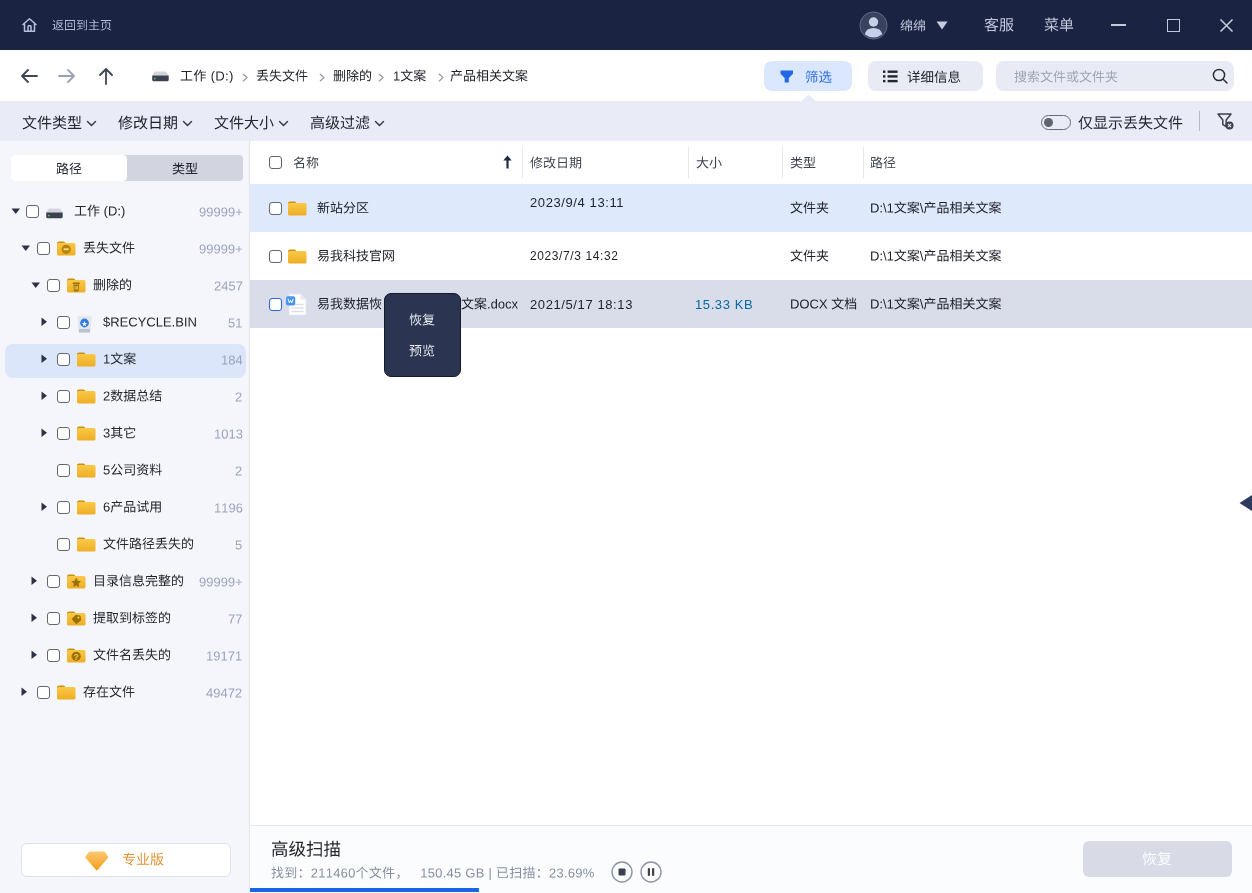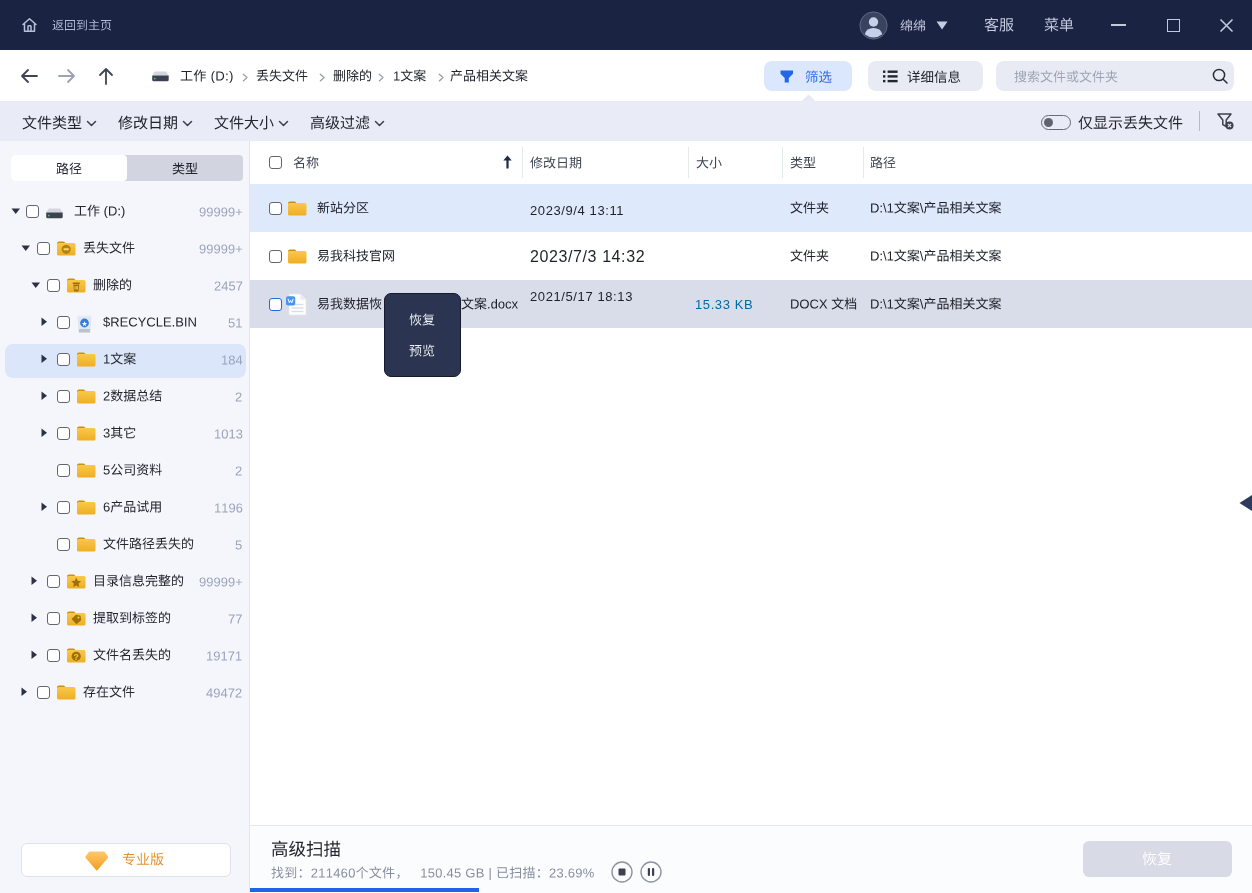--- a/index.html
+++ b/index.html
@@ -480,62 +480,62 @@
         <stop offset="0" stop-color="#fac848"></stop>
         <stop offset="1" stop-color="#eeae25"></stop>
       </linearGradient>
     </defs>
     <path d="M1 3.5 Q1 1.5 3 1.5 L7.2 1.5 Q8.4 1.5 9 2.6 L9.8 4 L1 4 Z" fill="#c8920f"></path>
     <rect x="1" y="3" width="18.5" height="12.5" rx="1.6" fill="url(#fg)"></rect>
   </svg>
 <svg style="position:absolute;left:317px;top:201px" width="54" height="14" viewBox="0 0 54 14">
     <path d="M4.7 8.7C5.1 9.3 5.5 10.2 5.7 10.8L6.4 10.4C6.2 9.8 5.8 9 5.3 8.3ZM1.8 8.4C1.5 9.2 1.1 10 0.5 10.6C0.7 10.7 1.1 10.9 1.2 11C1.7 10.4 2.2 9.5 2.5 8.6ZM7.2 1.8V6.2C7.2 8 7.1 10.2 6 11.8C6.2 11.9 6.6 12.2 6.7 12.4C7.9 10.7 8.1 8.1 8.1 6.2V5.8H10.1V12.4H11V5.8H12.5V4.9H8.1V2.4C9.5 2.2 11 1.9 12.1 1.5L11.3 0.8C10.3 1.1 8.6 1.5 7.2 1.8ZM2.8 0.7C3 1.1 3.2 1.5 3.4 1.9H0.8V2.7H6.5V1.9H4.4C4.2 1.5 3.9 0.9 3.7 0.5ZM4.9 2.8C4.7 3.4 4.4 4.3 4.2 4.8H0.6V5.7H3.3V7H0.7V7.9H3.3V11.2C3.3 11.3 3.2 11.4 3.1 11.4C3 11.4 2.6 11.4 2.1 11.4C2.2 11.6 2.4 12 2.4 12.2C3 12.2 3.5 12.2 3.8 12.1C4.1 11.9 4.2 11.7 4.2 11.2V7.9H6.6V7H4.2V5.7H6.7V4.8H5.1C5.3 4.3 5.6 3.6 5.8 3ZM1.6 3C1.9 3.6 2.1 4.3 2.1 4.8L3 4.6C2.9 4.1 2.7 3.4 2.4 2.8Z M13.8 3V3.9H18.8V3ZM14.3 4.6C14.6 6.1 14.8 8 14.9 9.3L15.7 9.1C15.6 7.8 15.4 6 15.1 4.5ZM15.3 0.8C15.6 1.5 16 2.3 16.2 2.8L17 2.5C16.9 2 16.5 1.2 16.1 0.6ZM17.3 4.3C17.1 5.9 16.8 8.2 16.4 9.6C15.4 9.8 14.4 10 13.6 10.2L13.8 11.2C15.2 10.8 17 10.4 18.8 9.9L18.7 9L17.3 9.4C17.6 8 18 6 18.2 4.5ZM19.1 6.7V12.5H20V11.8H23.9V12.4H24.9V6.7H22.2V4.1H25.5V3.2H22.2V0.5H21.2V6.7ZM20 10.9V7.7H23.9V10.9Z M34.7 0.8 33.9 1.1C34.8 3 36.3 5.2 37.7 6.3C37.9 6.1 38.2 5.7 38.5 5.5C37.1 4.5 35.6 2.5 34.7 0.8ZM30.2 0.8C29.5 2.8 28.1 4.6 26.6 5.7C26.8 5.9 27.2 6.3 27.4 6.4C27.8 6.2 28.1 5.8 28.4 5.5V6.4H30.9C30.6 8.6 29.9 10.7 26.8 11.7C27.1 11.9 27.3 12.3 27.4 12.5C30.8 11.3 31.6 9 32 6.4H35.5C35.4 9.6 35.2 10.9 34.8 11.3C34.7 11.4 34.6 11.4 34.3 11.4C34 11.4 33.2 11.4 32.3 11.3C32.5 11.6 32.6 12 32.7 12.3C33.5 12.4 34.3 12.4 34.7 12.3C35.2 12.3 35.5 12.2 35.7 11.9C36.2 11.4 36.3 9.9 36.5 5.9C36.6 5.8 36.6 5.4 36.6 5.4H28.5C29.6 4.3 30.6 2.7 31.3 1.1Z M51.1 1.2H40.3V12.1H51.4V11.2H41.2V2.2H51.1ZM42.4 3.8C43.4 4.7 44.5 5.7 45.6 6.6C44.5 7.8 43.2 8.7 41.9 9.5C42.2 9.7 42.5 10 42.7 10.2C43.9 9.4 45.1 8.4 46.3 7.3C47.4 8.4 48.4 9.4 49 10.2L49.8 9.5C49.1 8.7 48.1 7.7 46.9 6.6C47.9 5.5 48.7 4.4 49.4 3.2L48.5 2.8C47.9 3.9 47.1 5 46.2 6C45.2 5 44.1 4.1 43.1 3.3Z" fill="#1e2129"></path>
   </svg>
-<div style="position:absolute;left:530px;top:204px;font-size:13px;line-height:13px;color:#1e2129;white-space:pre;letter-spacing:0.6px">2023/9/4 13:11</div>
+<div style="position:absolute;left:530px;top:196px;font-size:13px;line-height:13px;color:#1e2129;white-space:pre;letter-spacing:0.6px">2023/9/4 13:11</div>
 <svg style="position:absolute;left:790px;top:201px" width="41" height="14" viewBox="0 0 41 14">
     <path d="M5.5 0.7C5.9 1.4 6.3 2.2 6.5 2.8L7.5 2.4C7.4 1.9 6.9 1.1 6.5 0.4ZM0.7 2.8V3.8H2.7C3.4 5.7 4.5 7.4 5.8 8.8C4.4 10 2.6 10.9 0.5 11.5C0.7 11.8 1 12.2 1.1 12.5C3.2 11.8 5.1 10.8 6.5 9.5C8 10.8 9.8 11.8 11.9 12.4C12.1 12.1 12.3 11.7 12.6 11.5C10.5 11 8.7 10 7.3 8.8C8.6 7.5 9.6 5.8 10.3 3.8H12.4V2.8ZM6.6 8.2C5.3 6.9 4.4 5.4 3.7 3.8H9.2C8.6 5.5 7.7 7 6.6 8.2Z M17.1 7V8H20.9V12.5H21.8V8H25.4V7H21.8V4.1H24.8V3.2H21.8V0.7H20.9V3.2H19.1C19.3 2.6 19.4 2 19.6 1.4L18.6 1.2C18.3 2.9 17.8 4.5 17 5.6C17.3 5.7 17.7 6 17.8 6.1C18.2 5.6 18.5 4.9 18.8 4.1H20.9V7ZM16.5 0.6C15.8 2.5 14.6 4.5 13.4 5.8C13.6 6 13.9 6.5 14 6.7C14.4 6.3 14.8 5.8 15.2 5.2V12.5H16.1V3.7C16.6 2.8 17 1.8 17.4 0.8Z M28.3 4C28.8 4.8 29.2 5.8 29.4 6.5L30.3 6.2C30.1 5.6 29.7 4.5 29.2 3.7ZM35.6 3.7C35.3 4.5 34.7 5.6 34.2 6.3L35 6.5C35.5 5.9 36.1 4.9 36.5 4ZM32 0.5V2.5H27.2V3.4H32C32 4.6 31.9 5.7 31.7 6.7H26.8V7.7H31.5C30.8 9.5 29.5 10.8 26.6 11.6C26.8 11.8 27.1 12.2 27.2 12.5C30.4 11.6 31.8 10 32.5 7.9C33.5 10.2 35.2 11.7 37.8 12.4C37.9 12.2 38.2 11.8 38.4 11.5C36 11 34.3 9.6 33.4 7.7H38.2V6.7H32.8C32.9 5.7 33 4.6 33 3.4H37.8V2.5H33.1L33.1 0.5Z" fill="#1e2129"></path>
   </svg>
 <svg style="position:absolute;left:870px;top:201px" width="133" height="14" viewBox="0 0 133 14">
     <path d="M8.8 6.9Q8.8 8.3 8.2 9.3Q7.7 10.3 6.7 10.9Q5.7 11.4 4.4 11.4H1.1V2.5H4Q6.3 2.5 7.5 3.6Q8.8 4.8 8.8 6.9ZM7.5 6.9Q7.5 5.2 6.6 4.3Q5.7 3.5 4 3.5H2.3V10.5H4.3Q5.3 10.5 6 10Q6.7 9.6 7.1 8.8Q7.5 8 7.5 6.9Z M10.6 5.9V4.6H11.8V5.9ZM10.6 11.4V10.1H11.8V11.4Z M15.6 11.6 13 2H14L16.6 11.6Z M17.6 11.4V10.5H19.9V3.6L17.9 5V3.9L20 2.5H21V10.5H23.2V11.4Z M29.3 0.7C29.7 1.4 30.1 2.2 30.3 2.8L31.4 2.4C31.2 1.9 30.7 1.1 30.4 0.4ZM24.5 2.8V3.8H26.5C27.3 5.7 28.3 7.4 29.7 8.8C28.2 10 26.5 10.9 24.3 11.5C24.5 11.8 24.8 12.2 24.9 12.5C27.1 11.8 28.9 10.8 30.4 9.5C31.8 10.8 33.6 11.8 35.7 12.4C35.9 12.1 36.2 11.7 36.4 11.5C34.3 11 32.6 10 31.1 8.8C32.4 7.5 33.4 5.8 34.2 3.8H36.2V2.8ZM30.4 8.2C29.2 6.9 28.2 5.4 27.5 3.8H33.1C32.4 5.5 31.5 7 30.4 8.2Z M37.5 8.4V9.3H42.1C40.9 10.3 39 11.1 37.3 11.5C37.5 11.7 37.8 12.1 37.9 12.3C39.7 11.8 41.6 10.8 42.8 9.6V12.5H43.8V9.5C45 10.8 47 11.8 48.9 12.3C49 12.1 49.3 11.7 49.5 11.5C47.7 11.1 45.8 10.3 44.6 9.3H49.2V8.4H43.8V7.4H42.8V8.4ZM42.4 0.7 42.9 1.5H37.9V3.4H38.8V2.3H47.9V3.4H48.9V1.5H43.9C43.8 1.2 43.5 0.8 43.3 0.4ZM45.5 4.5C45 5.1 44.4 5.5 43.7 5.9C42.7 5.7 41.8 5.5 40.8 5.4C41.1 5.1 41.4 4.8 41.7 4.5ZM39.3 5.9C40.3 6 41.3 6.2 42.3 6.4C41 6.7 39.5 6.9 37.6 7C37.8 7.2 37.9 7.6 38 7.8C40.4 7.7 42.3 7.3 43.8 6.7C45.5 7.1 46.9 7.5 47.9 7.9L48.8 7.2C47.7 6.9 46.4 6.5 44.9 6.2C45.6 5.7 46.1 5.2 46.5 4.5H49.1V3.7H42.5C42.7 3.4 43 3.1 43.2 2.8L42.3 2.5C42.1 2.9 41.7 3.3 41.4 3.7H37.7V4.5H40.7C40.2 5 39.8 5.5 39.3 5.9Z M52.4 11.6 49.8 2H50.8L53.5 11.6Z M56.9 3.5C57.3 4.1 57.8 4.9 58 5.4L58.9 5C58.7 4.5 58.1 3.7 57.7 3.1ZM62.4 3.2C62.2 3.9 61.7 4.8 61.3 5.4H55.1V7.2C55.1 8.6 54.9 10.5 53.9 11.9C54.1 12 54.6 12.4 54.7 12.6C55.9 11 56.1 8.8 56.1 7.2V6.4H65.5V5.4H62.3C62.7 4.9 63.1 4.2 63.5 3.6ZM59 0.8C59.3 1.2 59.6 1.7 59.8 2.1H54.9V3H65.2V2.1H60.9L60.9 2.1C60.7 1.6 60.3 1 60 0.5Z M70.4 2H75.6V4.5H70.4ZM69.4 1.1V5.4H76.6V1.1ZM67.5 6.8V12.5H68.5V11.8H71.2V12.4H72.2V6.8ZM68.5 10.8V7.7H71.2V10.8ZM73.6 6.8V12.5H74.5V11.8H77.5V12.4H78.5V6.8ZM74.5 10.8V7.7H77.5V10.8Z M86.6 5.3H90.5V7.5H86.6ZM86.6 4.4V2.2H90.5V4.4ZM86.6 8.4H90.5V10.7H86.6ZM85.6 1.3V12.4H86.6V11.6H90.5V12.3H91.5V1.3ZM82.2 0.5V3.3H80.1V4.2H82.1C81.7 6 80.7 8.1 79.8 9.2C80 9.4 80.2 9.8 80.3 10C81 9.2 81.7 7.7 82.2 6.2V12.5H83.2V6.5C83.7 7.2 84.3 8 84.5 8.4L85.1 7.6C84.8 7.3 83.6 5.9 83.2 5.4V4.2H85V3.3H83.2V0.5Z M95.4 1.1C95.9 1.7 96.4 2.7 96.7 3.3H94.1V4.3H98.4V5.8C98.4 6.1 98.4 6.3 98.4 6.6H93.3V7.5H98.2C97.8 8.9 96.6 10.4 93.1 11.6C93.3 11.8 93.7 12.2 93.8 12.5C97.1 11.3 98.6 9.8 99.1 8.3C100.2 10.3 101.9 11.7 104.2 12.4C104.4 12.1 104.7 11.7 104.9 11.5C102.6 10.9 100.8 9.5 99.8 7.5H104.6V6.6H99.5L99.6 5.9V4.3H103.9V3.3H101.3C101.8 2.6 102.3 1.7 102.7 0.9L101.7 0.6C101.4 1.4 100.8 2.5 100.3 3.3H96.7L97.5 2.8C97.3 2.2 96.7 1.3 96.2 0.6Z M111 0.7C111.3 1.4 111.8 2.2 111.9 2.8L113 2.4C112.8 1.9 112.4 1.1 112 0.4ZM106.1 2.8V3.8H108.1C108.9 5.7 109.9 7.4 111.3 8.8C109.8 10 108.1 10.9 105.9 11.5C106.1 11.8 106.4 12.2 106.5 12.5C108.7 11.8 110.5 10.8 112 9.5C113.4 10.8 115.2 11.8 117.3 12.4C117.5 12.1 117.8 11.7 118 11.5C115.9 11 114.2 10 112.7 8.8C114 7.5 115 5.8 115.8 3.8H117.9V2.8ZM112 8.2C110.8 6.9 109.8 5.4 109.1 3.8H114.7C114 5.5 113.1 7 112 8.2Z M119.1 8.4V9.3H123.7C122.5 10.3 120.6 11.1 118.9 11.5C119.1 11.7 119.4 12.1 119.5 12.3C121.3 11.8 123.2 10.8 124.4 9.6V12.5H125.4V9.5C126.7 10.8 128.6 11.8 130.5 12.3C130.6 12.1 130.9 11.7 131.1 11.5C129.3 11.1 127.4 10.3 126.2 9.3H130.8V8.4H125.4V7.4H124.4V8.4ZM124.1 0.7 124.5 1.5H119.5V3.4H120.4V2.3H129.5V3.4H130.5V1.5H125.6C125.4 1.2 125.1 0.8 124.9 0.4ZM127.1 4.5C126.6 5.1 126 5.5 125.3 5.9C124.3 5.7 123.4 5.5 122.4 5.4C122.7 5.1 123 4.8 123.4 4.5ZM120.9 5.9C121.9 6 122.9 6.2 123.9 6.4C122.6 6.7 121.1 6.9 119.2 7C119.4 7.2 119.5 7.6 119.6 7.8C122 7.7 123.9 7.3 125.4 6.7C127.1 7.1 128.5 7.5 129.6 7.9L130.4 7.2C129.3 6.9 128 6.5 126.5 6.2C127.2 5.7 127.7 5.2 128.2 4.5H130.7V3.7H124.1C124.3 3.4 124.6 3.1 124.8 2.8L123.9 2.5C123.7 2.9 123.4 3.3 123 3.7H119.3V4.5H122.3C121.9 5 121.4 5.5 120.9 5.9Z" fill="#1e2129"></path>
   </svg>
 <div style="position:absolute;left:269px;top:249.5px;width:13px;height:13px;background:#fff;border:1.4px solid #62666f;border-radius:3px;box-sizing:border-box"></div>
 <svg style="position:absolute;left:287px;top:248px" width="21" height="17" viewBox="0 0 21 17">
     <defs>
       <linearGradient id="fg" x1="0" y1="0" x2="0" y2="1">
         <stop offset="0" stop-color="#fac848"></stop>
         <stop offset="1" stop-color="#eeae25"></stop>
       </linearGradient>
     </defs>
     <path d="M1 3.5 Q1 1.5 3 1.5 L7.2 1.5 Q8.4 1.5 9 2.6 L9.8 4 L1 4 Z" fill="#c8920f"></path>
     <rect x="1" y="3" width="18.5" height="12.5" rx="1.6" fill="url(#fg)"></rect>
   </svg>
 <svg style="position:absolute;left:317px;top:249px" width="80" height="14" viewBox="0 0 80 14">
     <path d="M3.4 4H9.8V5.3H3.4ZM3.4 1.9H9.8V3.2H3.4ZM2.4 1.1V6.1H3.9C3 7.3 1.8 8.4 0.5 9.1C0.7 9.3 1.1 9.6 1.3 9.8C2 9.3 2.7 8.8 3.4 8.1H5.2C4.3 9.5 3 10.7 1.6 11.5C1.8 11.7 2.2 12 2.4 12.2C3.8 11.2 5.3 9.8 6.3 8.1H8C7.4 9.7 6.4 11 5.2 11.9C5.4 12.1 5.8 12.4 6 12.5C7.2 11.5 8.3 9.9 9 8.1H10.6C10.4 10.3 10.2 11.3 9.9 11.5C9.8 11.7 9.7 11.7 9.4 11.7C9.2 11.7 8.6 11.7 8 11.6C8.1 11.9 8.2 12.2 8.2 12.5C8.9 12.5 9.5 12.5 9.8 12.5C10.2 12.5 10.5 12.4 10.7 12.1C11.1 11.7 11.4 10.6 11.6 7.7C11.7 7.5 11.7 7.2 11.7 7.2H4.2C4.5 6.9 4.8 6.5 5 6.1H10.8V1.1Z M22.2 1.4C22.9 2 23.8 3 24.2 3.6L25 3C24.6 2.4 23.6 1.5 22.9 0.9ZM23.8 5.9C23.4 6.7 22.8 7.5 22.1 8.3C21.9 7.4 21.7 6.4 21.6 5.3H25.3V4.4H21.5C21.4 3.2 21.3 1.9 21.3 0.6H20.3C20.3 1.9 20.4 3.2 20.5 4.4H17.5V2.1C18.3 1.9 19 1.7 19.7 1.5L19 0.7C17.7 1.1 15.6 1.6 13.8 1.9C13.9 2.1 14.1 2.4 14.1 2.7C14.9 2.6 15.7 2.4 16.5 2.3V4.4H13.7V5.3H16.5V7.6L13.5 8.2L13.8 9.2L16.5 8.6V11.2C16.5 11.4 16.4 11.5 16.2 11.5C16 11.5 15.2 11.5 14.4 11.5C14.5 11.8 14.7 12.2 14.7 12.5C15.8 12.5 16.5 12.5 16.9 12.3C17.3 12.2 17.5 11.9 17.5 11.2V8.3L19.9 7.8L19.8 6.9L17.5 7.4V5.3H20.6C20.7 6.7 21 8 21.3 9.1C20.3 10 19.3 10.7 18.2 11.2C18.4 11.4 18.7 11.8 18.9 12C19.8 11.5 20.8 10.8 21.6 10.1C22.2 11.6 23 12.5 24 12.5C25 12.5 25.4 11.9 25.5 9.7C25.3 9.6 24.9 9.4 24.7 9.2C24.6 10.9 24.5 11.5 24.1 11.5C23.5 11.5 22.9 10.7 22.4 9.3C23.3 8.4 24.1 7.4 24.7 6.3Z M32.5 2C33.3 2.5 34.2 3.3 34.6 3.8L35.3 3.2C34.9 2.7 33.9 1.9 33.2 1.4ZM32 5.4C32.9 5.9 33.9 6.7 34.3 7.3L35 6.7C34.5 6.1 33.5 5.3 32.6 4.8ZM30.8 0.7C29.9 1.1 28.1 1.5 26.7 1.8C26.8 2 26.9 2.3 27 2.5C27.5 2.4 28.1 2.3 28.8 2.2V4.2H26.6V5.1H28.6C28.1 6.6 27.2 8.3 26.4 9.2C26.5 9.4 26.8 9.8 26.9 10.1C27.5 9.3 28.2 8 28.8 6.7V12.5H29.7V6.4C30.2 7.1 30.7 7.9 30.9 8.3L31.5 7.6C31.3 7.2 30.1 5.8 29.7 5.3V5.1H31.6V4.2H29.7V2C30.4 1.9 30.9 1.7 31.4 1.5ZM31.5 9 31.6 9.9 35.9 9.2V12.5H36.9V9L38.5 8.8L38.4 7.9L36.9 8.1V0.5H35.9V8.3Z M47 0.5V2.6H43.9V3.5H47V5.4H44.2V6.3H44.6L44.6 6.3C45.1 7.7 45.8 8.9 46.7 9.9C45.7 10.7 44.4 11.3 43.2 11.6C43.4 11.8 43.6 12.2 43.7 12.5C45 12.1 46.3 11.5 47.4 10.6C48.4 11.5 49.6 12.1 50.9 12.5C51.1 12.2 51.3 11.9 51.5 11.6C50.2 11.3 49.1 10.7 48.2 10C49.3 8.9 50.3 7.5 50.8 5.7L50.2 5.4L50 5.4H47.9V3.5H51.1V2.6H47.9V0.5ZM45.5 6.3H49.6C49.1 7.5 48.4 8.5 47.5 9.3C46.6 8.5 46 7.5 45.5 6.3ZM41.3 0.5V3.1H39.6V4.1H41.3V6.9C40.6 7.1 40 7.3 39.5 7.4L39.8 8.3L41.3 7.9V11.3C41.3 11.5 41.2 11.6 41.1 11.6C40.9 11.6 40.3 11.6 39.7 11.5C39.8 11.8 40 12.2 40 12.4C40.9 12.5 41.5 12.4 41.8 12.3C42.1 12.1 42.3 11.9 42.3 11.3V7.6L43.8 7.1L43.7 6.2L42.3 6.7V4.1H43.7V3.1H42.3V0.5Z M55.6 4.7H61.4V6.3H55.6ZM54.6 3.8V12.5H55.6V11.9H61.8V12.4H62.8V8.4H55.6V7.1H62.3V3.8ZM55.6 9.3H61.8V11H55.6ZM57.8 0.7C58 1 58.1 1.4 58.3 1.8H53V4.1H54V2.7H63V4.1H64V1.8H59.3C59.2 1.4 59 0.9 58.8 0.5Z M67.5 4.5C68.1 5.2 68.7 6 69.3 6.9C68.8 8.3 68.1 9.4 67.2 10.3C67.4 10.4 67.8 10.7 68 10.8C68.8 10 69.4 9 69.9 7.7C70.3 8.3 70.7 8.9 70.9 9.4L71.6 8.8C71.3 8.2 70.8 7.5 70.3 6.8C70.7 5.7 70.9 4.5 71.1 3.2L70.2 3.1C70.1 4.1 69.9 5 69.7 5.9C69.1 5.2 68.6 4.5 68.1 3.9ZM71.3 4.5C71.9 5.2 72.5 6 73.1 6.9C72.5 8.3 71.8 9.5 70.9 10.4C71.1 10.5 71.5 10.8 71.6 10.9C72.5 10.1 73.1 9 73.6 7.8C74.1 8.5 74.5 9.2 74.7 9.8L75.4 9.2C75.1 8.5 74.6 7.7 74 6.8C74.4 5.7 74.6 4.5 74.8 3.2L73.9 3.1C73.8 4.1 73.6 5 73.4 5.9C72.9 5.2 72.4 4.6 71.9 4ZM66.1 1.3V12.5H67.1V2.2H75.9V11.2C75.9 11.4 75.8 11.5 75.6 11.5C75.3 11.5 74.5 11.5 73.6 11.5C73.8 11.7 73.9 12.2 74 12.4C75.2 12.5 75.9 12.4 76.3 12.3C76.7 12.1 76.9 11.8 76.9 11.2V1.3Z" fill="#1e2129"></path>
   </svg>
-<div style="position:absolute;left:530px;top:250px;font-size:16px;line-height:13px;color:#1e2129;white-space:pre;letter-spacing:0.6px">2023/7/3 14:32</div>
+<div style="position:absolute;left:530px;top:250px;font-size:12px;line-height:13px;color:#1e2129;white-space:pre;letter-spacing:0.6px">2023/7/3 14:32</div>
 <svg style="position:absolute;left:790px;top:249px" width="41" height="14" viewBox="0 0 41 14">
     <path d="M5.5 0.7C5.9 1.4 6.3 2.2 6.5 2.8L7.5 2.4C7.4 1.9 6.9 1.1 6.5 0.4ZM0.7 2.8V3.8H2.7C3.4 5.7 4.5 7.4 5.8 8.8C4.4 10 2.6 10.9 0.5 11.5C0.7 11.8 1 12.2 1.1 12.5C3.2 11.8 5.1 10.8 6.5 9.5C8 10.8 9.8 11.8 11.9 12.4C12.1 12.1 12.3 11.7 12.6 11.5C10.5 11 8.7 10 7.3 8.8C8.6 7.5 9.6 5.8 10.3 3.8H12.4V2.8ZM6.6 8.2C5.3 6.9 4.4 5.4 3.7 3.8H9.2C8.6 5.5 7.7 7 6.6 8.2Z M17.1 7V8H20.9V12.5H21.8V8H25.4V7H21.8V4.1H24.8V3.2H21.8V0.7H20.9V3.2H19.1C19.3 2.6 19.4 2 19.6 1.4L18.6 1.2C18.3 2.9 17.8 4.5 17 5.6C17.3 5.7 17.7 6 17.8 6.1C18.2 5.6 18.5 4.9 18.8 4.1H20.9V7ZM16.5 0.6C15.8 2.5 14.6 4.5 13.4 5.8C13.6 6 13.9 6.5 14 6.7C14.4 6.3 14.8 5.8 15.2 5.2V12.5H16.1V3.7C16.6 2.8 17 1.8 17.4 0.8Z M28.3 4C28.8 4.8 29.2 5.8 29.4 6.5L30.3 6.2C30.1 5.6 29.7 4.5 29.2 3.7ZM35.6 3.7C35.3 4.5 34.7 5.6 34.2 6.3L35 6.5C35.5 5.9 36.1 4.9 36.5 4ZM32 0.5V2.5H27.2V3.4H32C32 4.6 31.9 5.7 31.7 6.7H26.8V7.7H31.5C30.8 9.5 29.5 10.8 26.6 11.6C26.8 11.8 27.1 12.2 27.2 12.5C30.4 11.6 31.8 10 32.5 7.9C33.5 10.2 35.2 11.7 37.8 12.4C37.9 12.2 38.2 11.8 38.4 11.5C36 11 34.3 9.6 33.4 7.7H38.2V6.7H32.8C32.9 5.7 33 4.6 33 3.4H37.8V2.5H33.1L33.1 0.5Z" fill="#1e2129"></path>
   </svg>
 <svg style="position:absolute;left:870px;top:249px" width="133" height="14" viewBox="0 0 133 14">
     <path d="M8.8 6.9Q8.8 8.3 8.2 9.3Q7.7 10.3 6.7 10.9Q5.7 11.4 4.4 11.4H1.1V2.5H4Q6.3 2.5 7.5 3.6Q8.8 4.8 8.8 6.9ZM7.5 6.9Q7.5 5.2 6.6 4.3Q5.7 3.5 4 3.5H2.3V10.5H4.3Q5.3 10.5 6 10Q6.7 9.6 7.1 8.8Q7.5 8 7.5 6.9Z M10.6 5.9V4.6H11.8V5.9ZM10.6 11.4V10.1H11.8V11.4Z M15.6 11.6 13 2H14L16.6 11.6Z M17.6 11.4V10.5H19.9V3.6L17.9 5V3.9L20 2.5H21V10.5H23.2V11.4Z M29.3 0.7C29.7 1.4 30.1 2.2 30.3 2.8L31.4 2.4C31.2 1.9 30.7 1.1 30.4 0.4ZM24.5 2.8V3.8H26.5C27.3 5.7 28.3 7.4 29.7 8.8C28.2 10 26.5 10.9 24.3 11.5C24.5 11.8 24.8 12.2 24.9 12.5C27.1 11.8 28.9 10.8 30.4 9.5C31.8 10.8 33.6 11.8 35.7 12.4C35.9 12.1 36.2 11.7 36.4 11.5C34.3 11 32.6 10 31.1 8.8C32.4 7.5 33.4 5.8 34.2 3.8H36.2V2.8ZM30.4 8.2C29.2 6.9 28.2 5.4 27.5 3.8H33.1C32.4 5.5 31.5 7 30.4 8.2Z M37.5 8.4V9.3H42.1C40.9 10.3 39 11.1 37.3 11.5C37.5 11.7 37.8 12.1 37.9 12.3C39.7 11.8 41.6 10.8 42.8 9.6V12.5H43.8V9.5C45 10.8 47 11.8 48.9 12.3C49 12.1 49.3 11.7 49.5 11.5C47.7 11.1 45.8 10.3 44.6 9.3H49.2V8.4H43.8V7.4H42.8V8.4ZM42.4 0.7 42.9 1.5H37.9V3.4H38.8V2.3H47.9V3.4H48.9V1.5H43.9C43.8 1.2 43.5 0.8 43.3 0.4ZM45.5 4.5C45 5.1 44.4 5.5 43.7 5.9C42.7 5.7 41.8 5.5 40.8 5.4C41.1 5.1 41.4 4.8 41.7 4.5ZM39.3 5.9C40.3 6 41.3 6.2 42.3 6.4C41 6.7 39.5 6.9 37.6 7C37.8 7.2 37.9 7.6 38 7.8C40.4 7.7 42.3 7.3 43.8 6.7C45.5 7.1 46.9 7.5 47.9 7.9L48.8 7.2C47.7 6.9 46.4 6.5 44.9 6.2C45.6 5.7 46.1 5.2 46.5 4.5H49.1V3.7H42.5C42.7 3.4 43 3.1 43.2 2.8L42.3 2.5C42.1 2.9 41.7 3.3 41.4 3.7H37.7V4.5H40.7C40.2 5 39.8 5.5 39.3 5.9Z M52.4 11.6 49.8 2H50.8L53.5 11.6Z M56.9 3.5C57.3 4.1 57.8 4.9 58 5.4L58.9 5C58.7 4.5 58.1 3.7 57.7 3.1ZM62.4 3.2C62.2 3.9 61.7 4.8 61.3 5.4H55.1V7.2C55.1 8.6 54.9 10.5 53.9 11.9C54.1 12 54.6 12.4 54.7 12.6C55.9 11 56.1 8.8 56.1 7.2V6.4H65.5V5.4H62.3C62.7 4.9 63.1 4.2 63.5 3.6ZM59 0.8C59.3 1.2 59.6 1.7 59.8 2.1H54.9V3H65.2V2.1H60.9L60.9 2.1C60.7 1.6 60.3 1 60 0.5Z M70.4 2H75.6V4.5H70.4ZM69.4 1.1V5.4H76.6V1.1ZM67.5 6.8V12.5H68.5V11.8H71.2V12.4H72.2V6.8ZM68.5 10.8V7.7H71.2V10.8ZM73.6 6.8V12.5H74.5V11.8H77.5V12.4H78.5V6.8ZM74.5 10.8V7.7H77.5V10.8Z M86.6 5.3H90.5V7.5H86.6ZM86.6 4.4V2.2H90.5V4.4ZM86.6 8.4H90.5V10.7H86.6ZM85.6 1.3V12.4H86.6V11.6H90.5V12.3H91.5V1.3ZM82.2 0.5V3.3H80.1V4.2H82.1C81.7 6 80.7 8.1 79.8 9.2C80 9.4 80.2 9.8 80.3 10C81 9.2 81.7 7.7 82.2 6.2V12.5H83.2V6.5C83.7 7.2 84.3 8 84.5 8.4L85.1 7.6C84.8 7.3 83.6 5.9 83.2 5.4V4.2H85V3.3H83.2V0.5Z M95.4 1.1C95.9 1.7 96.4 2.7 96.7 3.3H94.1V4.3H98.4V5.8C98.4 6.1 98.4 6.3 98.4 6.6H93.3V7.5H98.2C97.8 8.9 96.6 10.4 93.1 11.6C93.3 11.8 93.7 12.2 93.8 12.5C97.1 11.3 98.6 9.8 99.1 8.3C100.2 10.3 101.9 11.7 104.2 12.4C104.4 12.1 104.7 11.7 104.9 11.5C102.6 10.9 100.8 9.5 99.8 7.5H104.6V6.6H99.5L99.6 5.9V4.3H103.9V3.3H101.3C101.8 2.6 102.3 1.7 102.7 0.9L101.7 0.6C101.4 1.4 100.8 2.5 100.3 3.3H96.7L97.5 2.8C97.3 2.2 96.7 1.3 96.2 0.6Z M111 0.7C111.3 1.4 111.8 2.2 111.9 2.8L113 2.4C112.8 1.9 112.4 1.1 112 0.4ZM106.1 2.8V3.8H108.1C108.9 5.7 109.9 7.4 111.3 8.8C109.8 10 108.1 10.9 105.9 11.5C106.1 11.8 106.4 12.2 106.5 12.5C108.7 11.8 110.5 10.8 112 9.5C113.4 10.8 115.2 11.8 117.3 12.4C117.5 12.1 117.8 11.7 118 11.5C115.9 11 114.2 10 112.7 8.8C114 7.5 115 5.8 115.8 3.8H117.9V2.8ZM112 8.2C110.8 6.9 109.8 5.4 109.1 3.8H114.7C114 5.5 113.1 7 112 8.2Z M119.1 8.4V9.3H123.7C122.5 10.3 120.6 11.1 118.9 11.5C119.1 11.7 119.4 12.1 119.5 12.3C121.3 11.8 123.2 10.8 124.4 9.6V12.5H125.4V9.5C126.7 10.8 128.6 11.8 130.5 12.3C130.6 12.1 130.9 11.7 131.1 11.5C129.3 11.1 127.4 10.3 126.2 9.3H130.8V8.4H125.4V7.4H124.4V8.4ZM124.1 0.7 124.5 1.5H119.5V3.4H120.4V2.3H129.5V3.4H130.5V1.5H125.6C125.4 1.2 125.1 0.8 124.9 0.4ZM127.1 4.5C126.6 5.1 126 5.5 125.3 5.9C124.3 5.7 123.4 5.5 122.4 5.4C122.7 5.1 123 4.8 123.4 4.5ZM120.9 5.9C121.9 6 122.9 6.2 123.9 6.4C122.6 6.7 121.1 6.9 119.2 7C119.4 7.2 119.5 7.6 119.6 7.8C122 7.7 123.9 7.3 125.4 6.7C127.1 7.1 128.5 7.5 129.6 7.9L130.4 7.2C129.3 6.9 128 6.5 126.5 6.2C127.2 5.7 127.7 5.2 128.2 4.5H130.7V3.7H124.1C124.3 3.4 124.6 3.1 124.8 2.8L123.9 2.5C123.7 2.9 123.4 3.3 123 3.7H119.3V4.5H122.3C121.9 5 121.4 5.5 120.9 5.9Z" fill="#1e2129"></path>
   </svg>
 <div style="position:absolute;left:250px;top:280px;width:1002px;height:48px;background:#d9dce9"></div>
 <div style="position:absolute;left:269px;top:297.5px;width:13px;height:13px;background:#fff;border:1.4px solid #2368e8;border-radius:3px;box-sizing:border-box"></div>
 <svg style="position:absolute;left:286px;top:293px" width="22" height="23" viewBox="0 0 22 23">
     <path d="M3 1 H14.5 L20 6.5 V22 H3 Z" fill="#fdfdfe" stroke="#e4e7ed" stroke-width="0.8"></path>
     <path d="M14.5 1 L20 6.5 H14.5 Z" fill="#e8ebf0"></path>
     <g stroke="#d9dde5" stroke-width="1.3">
       <line x1="5.5" y1="11.5" x2="17.5" y2="11.5"></line>
       <line x1="5.5" y1="15" x2="17.5" y2="15"></line>
       <line x1="5.5" y1="18.5" x2="17.5" y2="18.5"></line>
     </g>
     <rect x="0" y="3.2" width="9.2" height="9.2" rx="2" fill="#4795ef"></rect>
     <path d="M2 5.8 L3.4 9.8 L4.6 7.4 L5.8 9.8 L7.2 5.8" stroke="#fff" stroke-width="1" fill="none" stroke-linejoin="round"></path>
   </svg>
-<div style="position:absolute;left:530px;top:290px;font-size:13px;line-height:13px;color:#1e2129;white-space:pre;letter-spacing:0.6px">2021/5/17 18:13</div>
+<div style="position:absolute;left:530px;top:298px;font-size:13px;line-height:13px;color:#1e2129;white-space:pre;letter-spacing:0.6px">2021/5/17 18:13</div>
 <div style="position:absolute;left:695px;top:298px;font-size:13px;line-height:13px;color:#0369a1;white-space:pre;letter-spacing:0.6px">15.33 KB</div>
 <svg style="position:absolute;left:790px;top:297px" width="69" height="14" viewBox="0 0 69 14">
     <path d="M8.8 6.9Q8.8 8.3 8.2 9.3Q7.7 10.3 6.7 10.9Q5.7 11.4 4.4 11.4H1.1V2.5H4Q6.3 2.5 7.5 3.6Q8.8 4.8 8.8 6.9ZM7.5 6.9Q7.5 5.2 6.6 4.3Q5.7 3.5 4 3.5H2.3V10.5H4.3Q5.3 10.5 6 10Q6.7 9.6 7.1 8.8Q7.5 8 7.5 6.9Z M18.9 6.9Q18.9 8.3 18.3 9.4Q17.8 10.4 16.8 11Q15.8 11.6 14.4 11.6Q13.1 11.6 12.1 11Q11.1 10.4 10.5 9.4Q10 8.3 10 6.9Q10 4.8 11.2 3.6Q12.4 2.4 14.4 2.4Q15.8 2.4 16.8 2.9Q17.8 3.4 18.3 4.5Q18.9 5.5 18.9 6.9ZM17.6 6.9Q17.6 5.3 16.8 4.3Q16 3.4 14.4 3.4Q12.9 3.4 12.1 4.3Q11.2 5.2 11.2 6.9Q11.2 8.6 12.1 9.6Q12.9 10.6 14.4 10.6Q16 10.6 16.8 9.6Q17.6 8.7 17.6 6.9Z M24.5 3.4Q23 3.4 22.2 4.3Q21.4 5.3 21.4 6.9Q21.4 8.6 22.3 9.6Q23.1 10.6 24.6 10.6Q26.5 10.6 27.4 8.7L28.4 9.2Q27.8 10.4 26.8 11Q25.8 11.6 24.5 11.6Q23.2 11.6 22.2 11Q21.2 10.4 20.7 9.4Q20.2 8.4 20.2 6.9Q20.2 4.8 21.3 3.6Q22.5 2.4 24.5 2.4Q25.9 2.4 26.9 2.9Q27.9 3.5 28.3 4.6L27.2 5Q26.9 4.2 26.2 3.8Q25.5 3.4 24.5 3.4Z M35.9 11.4 33.3 7.5 30.5 11.4H29.2L32.6 6.8L29.4 2.5H30.8L33.3 6L35.7 2.5H37L34 6.7L37.3 11.4Z M46.7 0.7C47.1 1.4 47.5 2.2 47.6 2.8L48.7 2.4C48.5 1.9 48.1 1.1 47.7 0.4ZM41.8 2.8V3.8H43.8C44.6 5.7 45.6 7.4 47 8.8C45.6 10 43.8 10.9 41.6 11.5C41.8 11.8 42.1 12.2 42.2 12.5C44.4 11.8 46.2 10.8 47.7 9.5C49.2 10.8 50.9 11.8 53.1 12.4C53.2 12.1 53.5 11.7 53.7 11.5C51.7 11 49.9 10 48.5 8.8C49.8 7.5 50.8 5.8 51.5 3.8H53.6V2.8ZM47.7 8.2C46.5 6.9 45.5 5.4 44.9 3.8H50.4C49.8 5.5 48.9 7 47.7 8.2Z M65.2 1.4C65 2.3 64.4 3.7 64 4.5L64.7 4.7C65.2 4 65.8 2.7 66.2 1.6ZM59.3 1.7C59.8 2.6 60.3 3.9 60.5 4.7L61.3 4.3C61.1 3.5 60.6 2.3 60.1 1.4ZM56.7 0.5V3.3H54.8V4.2H56.5C56.1 6 55.3 8.1 54.5 9.2C54.7 9.4 54.9 9.8 55 10C55.6 9.2 56.2 7.7 56.7 6.2V12.5H57.6V5.9C58 6.6 58.5 7.4 58.7 7.8L59.3 7.1C59 6.7 58 5.2 57.6 4.7V4.2H59.2V3.3H57.6V0.5ZM59 10.6V11.6H65.1V12.4H66.1V5.3H63.2V0.6H62.2V5.3H59.3V6.3H65.1V7.9H59.4V8.8H65.1V10.6Z" fill="#1e2129"></path>
   </svg>
 <svg style="position:absolute;left:870px;top:297px" width="133" height="14" viewBox="0 0 133 14">
     <path d="M8.8 6.9Q8.8 8.3 8.2 9.3Q7.7 10.3 6.7 10.9Q5.7 11.4 4.4 11.4H1.1V2.5H4Q6.3 2.5 7.5 3.6Q8.8 4.8 8.8 6.9ZM7.5 6.9Q7.5 5.2 6.6 4.3Q5.7 3.5 4 3.5H2.3V10.5H4.3Q5.3 10.5 6 10Q6.7 9.6 7.1 8.8Q7.5 8 7.5 6.9Z M10.6 5.9V4.6H11.8V5.9ZM10.6 11.4V10.1H11.8V11.4Z M15.6 11.6 13 2H14L16.6 11.6Z M17.6 11.4V10.5H19.9V3.6L17.9 5V3.9L20 2.5H21V10.5H23.2V11.4Z M29.3 0.7C29.7 1.4 30.1 2.2 30.3 2.8L31.4 2.4C31.2 1.9 30.7 1.1 30.4 0.4ZM24.5 2.8V3.8H26.5C27.3 5.7 28.3 7.4 29.7 8.8C28.2 10 26.5 10.9 24.3 11.5C24.5 11.8 24.8 12.2 24.9 12.5C27.1 11.8 28.9 10.8 30.4 9.5C31.8 10.8 33.6 11.8 35.7 12.4C35.9 12.1 36.2 11.7 36.4 11.5C34.3 11 32.6 10 31.1 8.8C32.4 7.5 33.4 5.8 34.2 3.8H36.2V2.8ZM30.4 8.2C29.2 6.9 28.2 5.4 27.5 3.8H33.1C32.4 5.5 31.5 7 30.4 8.2Z M37.5 8.4V9.3H42.1C40.9 10.3 39 11.1 37.3 11.5C37.5 11.7 37.8 12.1 37.9 12.3C39.7 11.8 41.6 10.8 42.8 9.6V12.5H43.8V9.5C45 10.8 47 11.8 48.9 12.3C49 12.1 49.3 11.7 49.5 11.5C47.7 11.1 45.8 10.3 44.6 9.3H49.2V8.4H43.8V7.4H42.8V8.4ZM42.4 0.7 42.9 1.5H37.9V3.4H38.8V2.3H47.9V3.4H48.9V1.5H43.9C43.8 1.2 43.5 0.8 43.3 0.4ZM45.5 4.5C45 5.1 44.4 5.5 43.7 5.9C42.7 5.7 41.8 5.5 40.8 5.4C41.1 5.1 41.4 4.8 41.7 4.5ZM39.3 5.9C40.3 6 41.3 6.2 42.3 6.4C41 6.7 39.5 6.9 37.6 7C37.8 7.2 37.9 7.6 38 7.8C40.4 7.7 42.3 7.3 43.8 6.7C45.5 7.1 46.9 7.5 47.9 7.9L48.8 7.2C47.7 6.9 46.4 6.5 44.9 6.2C45.6 5.7 46.1 5.2 46.5 4.5H49.1V3.7H42.5C42.7 3.4 43 3.1 43.2 2.8L42.3 2.5C42.1 2.9 41.7 3.3 41.4 3.7H37.7V4.5H40.7C40.2 5 39.8 5.5 39.3 5.9Z M52.4 11.6 49.8 2H50.8L53.5 11.6Z M56.9 3.5C57.3 4.1 57.8 4.9 58 5.4L58.9 5C58.7 4.5 58.1 3.7 57.7 3.1ZM62.4 3.2C62.2 3.9 61.7 4.8 61.3 5.4H55.1V7.2C55.1 8.6 54.9 10.5 53.9 11.9C54.1 12 54.6 12.4 54.7 12.6C55.9 11 56.1 8.8 56.1 7.2V6.4H65.5V5.4H62.3C62.7 4.9 63.1 4.2 63.5 3.6ZM59 0.8C59.3 1.2 59.6 1.7 59.8 2.1H54.9V3H65.2V2.1H60.9L60.9 2.1C60.7 1.6 60.3 1 60 0.5Z M70.4 2H75.6V4.5H70.4ZM69.4 1.1V5.4H76.6V1.1ZM67.5 6.8V12.5H68.5V11.8H71.2V12.4H72.2V6.8ZM68.5 10.8V7.7H71.2V10.8ZM73.6 6.8V12.5H74.5V11.8H77.5V12.4H78.5V6.8ZM74.5 10.8V7.7H77.5V10.8Z M86.6 5.3H90.5V7.5H86.6ZM86.6 4.4V2.2H90.5V4.4ZM86.6 8.4H90.5V10.7H86.6ZM85.6 1.3V12.4H86.6V11.6H90.5V12.3H91.5V1.3ZM82.2 0.5V3.3H80.1V4.2H82.1C81.7 6 80.7 8.1 79.8 9.2C80 9.4 80.2 9.8 80.3 10C81 9.2 81.7 7.7 82.2 6.2V12.5H83.2V6.5C83.7 7.2 84.3 8 84.5 8.4L85.1 7.6C84.8 7.3 83.6 5.9 83.2 5.4V4.2H85V3.3H83.2V0.5Z M95.4 1.1C95.9 1.7 96.4 2.7 96.7 3.3H94.1V4.3H98.4V5.8C98.4 6.1 98.4 6.3 98.4 6.6H93.3V7.5H98.2C97.8 8.9 96.6 10.4 93.1 11.6C93.3 11.8 93.7 12.2 93.8 12.5C97.1 11.3 98.6 9.8 99.1 8.3C100.2 10.3 101.9 11.7 104.2 12.4C104.4 12.1 104.7 11.7 104.9 11.5C102.6 10.9 100.8 9.5 99.8 7.5H104.6V6.6H99.5L99.6 5.9V4.3H103.9V3.3H101.3C101.8 2.6 102.3 1.7 102.7 0.9L101.7 0.6C101.4 1.4 100.8 2.5 100.3 3.3H96.7L97.5 2.8C97.3 2.2 96.7 1.3 96.2 0.6Z M111 0.7C111.3 1.4 111.8 2.2 111.9 2.8L113 2.4C112.8 1.9 112.4 1.1 112 0.4ZM106.1 2.8V3.8H108.1C108.9 5.7 109.9 7.4 111.3 8.8C109.8 10 108.1 10.9 105.9 11.5C106.1 11.8 106.4 12.2 106.5 12.5C108.7 11.8 110.5 10.8 112 9.5C113.4 10.8 115.2 11.8 117.3 12.4C117.5 12.1 117.8 11.7 118 11.5C115.9 11 114.2 10 112.7 8.8C114 7.5 115 5.8 115.8 3.8H117.9V2.8ZM112 8.2C110.8 6.9 109.8 5.4 109.1 3.8H114.7C114 5.5 113.1 7 112 8.2Z M119.1 8.4V9.3H123.7C122.5 10.3 120.6 11.1 118.9 11.5C119.1 11.7 119.4 12.1 119.5 12.3C121.3 11.8 123.2 10.8 124.4 9.6V12.5H125.4V9.5C126.7 10.8 128.6 11.8 130.5 12.3C130.6 12.1 130.9 11.7 131.1 11.5C129.3 11.1 127.4 10.3 126.2 9.3H130.8V8.4H125.4V7.4H124.4V8.4ZM124.1 0.7 124.5 1.5H119.5V3.4H120.4V2.3H129.5V3.4H130.5V1.5H125.6C125.4 1.2 125.1 0.8 124.9 0.4ZM127.1 4.5C126.6 5.1 126 5.5 125.3 5.9C124.3 5.7 123.4 5.5 122.4 5.4C122.7 5.1 123 4.8 123.4 4.5ZM120.9 5.9C121.9 6 122.9 6.2 123.9 6.4C122.6 6.7 121.1 6.9 119.2 7C119.4 7.2 119.5 7.6 119.6 7.8C122 7.7 123.9 7.3 125.4 6.7C127.1 7.1 128.5 7.5 129.6 7.9L130.4 7.2C129.3 6.9 128 6.5 126.5 6.2C127.2 5.7 127.7 5.2 128.2 4.5H130.7V3.7H124.1C124.3 3.4 124.6 3.1 124.8 2.8L123.9 2.5C123.7 2.9 123.4 3.3 123 3.7H119.3V4.5H122.3C121.9 5 121.4 5.5 120.9 5.9Z" fill="#1e2129"></path>
   </svg>
 <svg style="position:absolute;left:317px;top:297px" width="67" height="14" viewBox="0 0 67 14">
     <path d="M3.4 4H9.8V5.3H3.4ZM3.4 1.9H9.8V3.2H3.4ZM2.4 1.1V6.1H3.9C3 7.3 1.8 8.4 0.5 9.1C0.7 9.3 1.1 9.6 1.3 9.8C2 9.3 2.7 8.8 3.4 8.1H5.2C4.3 9.5 3 10.7 1.6 11.5C1.8 11.7 2.2 12 2.4 12.2C3.8 11.2 5.3 9.8 6.3 8.1H8C7.4 9.7 6.4 11 5.2 11.9C5.4 12.1 5.8 12.4 6 12.5C7.2 11.5 8.3 9.9 9 8.1H10.6C10.4 10.3 10.2 11.3 9.9 11.5C9.8 11.7 9.7 11.7 9.4 11.7C9.2 11.7 8.6 11.7 8 11.6C8.1 11.9 8.2 12.2 8.2 12.5C8.9 12.5 9.5 12.5 9.8 12.5C10.2 12.5 10.5 12.4 10.7 12.1C11.1 11.7 11.4 10.6 11.6 7.7C11.7 7.5 11.7 7.2 11.7 7.2H4.2C4.5 6.9 4.8 6.5 5 6.1H10.8V1.1Z M22.2 1.4C22.9 2 23.8 3 24.2 3.6L25 3C24.6 2.4 23.6 1.5 22.9 0.9ZM23.8 5.9C23.4 6.7 22.8 7.5 22.1 8.3C21.9 7.4 21.7 6.4 21.6 5.3H25.3V4.4H21.5C21.4 3.2 21.3 1.9 21.3 0.6H20.3C20.3 1.9 20.4 3.2 20.5 4.4H17.5V2.1C18.3 1.9 19 1.7 19.7 1.5L19 0.7C17.7 1.1 15.6 1.6 13.8 1.9C13.9 2.1 14.1 2.4 14.1 2.7C14.9 2.6 15.7 2.4 16.5 2.3V4.4H13.7V5.3H16.5V7.6L13.5 8.2L13.8 9.2L16.5 8.6V11.2C16.5 11.4 16.4 11.5 16.2 11.5C16 11.5 15.2 11.5 14.4 11.5C14.5 11.8 14.7 12.2 14.7 12.5C15.8 12.5 16.5 12.5 16.9 12.3C17.3 12.2 17.5 11.9 17.5 11.2V8.3L19.9 7.8L19.8 6.9L17.5 7.4V5.3H20.6C20.7 6.7 21 8 21.3 9.1C20.3 10 19.3 10.7 18.2 11.2C18.4 11.4 18.7 11.8 18.9 12C19.8 11.5 20.8 10.8 21.6 10.1C22.2 11.6 23 12.5 24 12.5C25 12.5 25.4 11.9 25.5 9.7C25.3 9.6 24.9 9.4 24.7 9.2C24.6 10.9 24.5 11.5 24.1 11.5C23.5 11.5 22.9 10.7 22.4 9.3C23.3 8.4 24.1 7.4 24.7 6.3Z M31.8 0.8C31.5 1.3 31.1 2 30.8 2.5L31.4 2.8C31.8 2.4 32.2 1.7 32.6 1.1ZM27.1 1.1C27.5 1.7 27.8 2.4 27.9 2.8L28.7 2.5C28.6 2.1 28.2 1.4 27.9 0.8ZM31.3 8.1C31 8.7 30.6 9.3 30.1 9.8C29.6 9.6 29.1 9.3 28.6 9.1C28.8 8.8 29 8.4 29.2 8.1ZM27.4 9.5C28.1 9.7 28.8 10 29.4 10.4C28.6 11 27.6 11.4 26.5 11.6C26.7 11.8 26.9 12.1 27 12.4C28.2 12.1 29.3 11.5 30.2 10.8C30.7 11 31.1 11.3 31.4 11.5L32 10.9C31.7 10.7 31.3 10.4 30.9 10.2C31.6 9.5 32.1 8.6 32.4 7.4L31.9 7.2L31.7 7.2H29.6L29.9 6.6L29 6.4C28.9 6.7 28.8 7 28.7 7.2H26.9V8.1H28.3C28 8.6 27.7 9.1 27.4 9.5ZM29.3 0.5V2.9H26.6V3.7H29C28.4 4.6 27.4 5.4 26.5 5.8C26.7 6 26.9 6.3 27 6.5C27.8 6.1 28.7 5.4 29.3 4.6V6.2H30.3V4.4C30.9 4.9 31.7 5.5 32 5.8L32.5 5.1C32.2 4.9 31.1 4.1 30.4 3.7H32.9V2.9H30.3V0.5ZM34.2 0.6C33.9 2.9 33.3 5.1 32.3 6.5C32.5 6.6 32.8 6.9 33 7.1C33.3 6.6 33.6 6 33.9 5.4C34.2 6.6 34.5 7.8 35 8.9C34.3 10.1 33.3 11 31.9 11.7C32 11.9 32.3 12.3 32.4 12.5C33.7 11.8 34.7 10.9 35.5 9.8C36.2 10.9 37 11.8 38 12.4C38.1 12.1 38.4 11.8 38.6 11.6C37.5 11 36.7 10.1 36 8.9C36.7 7.5 37.2 5.9 37.4 4H38.3V3H34.6C34.8 2.3 35 1.5 35.1 0.8ZM36.5 4C36.3 5.4 36 6.7 35.5 7.9C35 6.7 34.7 5.4 34.4 4Z M45.3 8.3V12.5H46.1V12H50.2V12.4H51.1V8.3H48.5V6.7H51.5V5.9H48.5V4.5H51V1.1H44.1V5C44.1 7.1 44 9.9 42.7 11.9C42.9 12 43.3 12.3 43.5 12.5C44.6 10.9 44.9 8.7 45 6.7H47.6V8.3ZM45.1 1.9H50.1V3.6H45.1ZM45.1 4.5H47.6V5.9H45.1L45.1 5ZM46.1 11.2V9.2H50.2V11.2ZM41.2 0.5V3.1H39.5V4.1H41.2V6.9C40.5 7.1 39.9 7.3 39.4 7.4L39.6 8.4L41.2 7.9V11.3C41.2 11.4 41.1 11.5 41 11.5C40.8 11.5 40.3 11.5 39.7 11.5C39.8 11.8 40 12.2 40 12.4C40.8 12.4 41.3 12.4 41.6 12.2C42 12.1 42.1 11.8 42.1 11.3V7.6L43.6 7.1L43.4 6.2L42.1 6.6V4.1H43.5V3.1H42.1V0.5Z M54.2 0.5V12.5H55.1V0.5ZM53.1 3C53.1 4.1 52.9 5.5 52.5 6.4L53.3 6.6C53.6 5.7 53.8 4.2 53.9 3.1ZM55.1 2.9C55.5 3.7 55.9 4.8 56 5.4L56.7 5.1C56.6 4.5 56.2 3.4 55.8 2.6ZM59.6 5.2C59.5 6.3 59.2 7.4 58.7 8.2C58.9 8.3 59.2 8.4 59.4 8.6C59.9 7.8 60.2 6.5 60.4 5.3ZM63.3 5.1C63.1 6.2 62.7 7.4 62.2 8.1C62.5 8.2 62.8 8.4 63 8.5C63.4 7.7 63.8 6.4 64.1 5.3ZM58.6 0.5C58.5 1.2 58.4 1.8 58.3 2.5H56.5V3.4H58.2C57.8 6.1 57 8.4 55.6 10C55.8 10.1 56.2 10.5 56.3 10.6C57.9 8.9 58.6 6.4 59.1 3.4H64.3V2.5H59.3C59.3 1.9 59.4 1.2 59.5 0.6ZM61.2 3.8C61 8.1 60.4 10.7 57.5 11.7C57.7 11.9 57.9 12.3 58.1 12.5C59.7 11.8 60.7 10.8 61.2 9.2C61.8 10.6 62.6 11.8 63.9 12.4C64 12.2 64.3 11.8 64.5 11.7C63 11 62.1 9.6 61.6 7.8C61.8 6.7 61.9 5.4 62 3.9Z" fill="#1e2129"></path>
   </svg>

